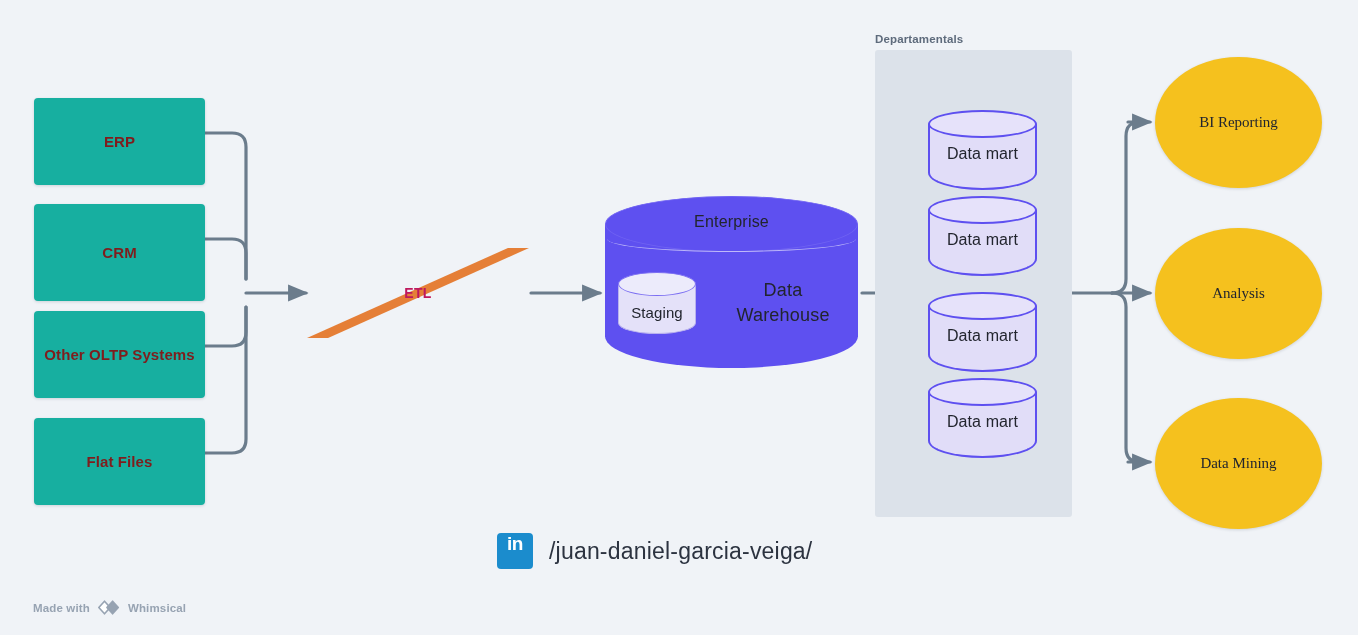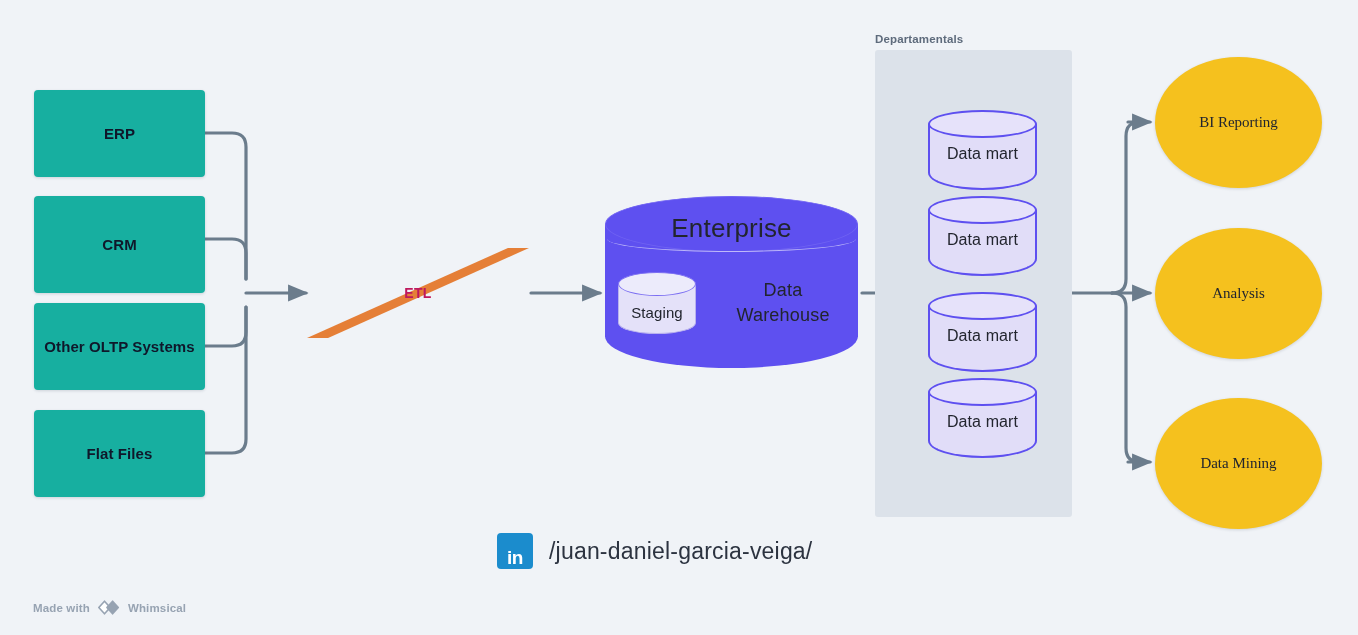--- a/index.html
+++ b/index.html
@@ -24,27 +24,28 @@
   .abs { position: absolute; }
 
   
   .src-box {
     background: #17afa0;
     border-radius: 4px;
     box-shadow: 0 1px 3px rgba(30,45,70,0.16);
     display: flex;
     align-items: center;
     justify-content: center;
-    color: #0f172a;
+    color: #7f1d1d;
     font-size: 15px;
     font-weight: bold;
     letter-spacing: 0.1px;
     text-align: center;
     padding: 0 8px;
     box-sizing: border-box;
+    margin-top: 8px;
   }
 
   
   .etl-wrap {
     left: 307px;
     top: 248px;
     width: 222px;
     height: 90px;
   }
   .etl-shape {
@@ -97,21 +98,21 @@
     height: 26px;
     border-radius: 50%;
     border-bottom: 1.5px solid rgba(225,222,252,0.7);
     box-sizing: border-box;
     pointer-events: none;
   }
   .dw-title {
     position: absolute;
     text-align: center;
     color: #22252e;
-    font-size: 26px;
+    font-size: 16px;
     font-weight: normal;
     width: 100%;
     letter-spacing: 0.2px;
   }
   .dw-sub {
     position: absolute;
     text-align: center;
     color: #22252e;
     font-size: 18px;
     line-height: 25px;
@@ -193,21 +194,21 @@
     display: flex;
     align-items: center;
     gap: 16px;
   }
   .li-icon {
     width: 36px;
     height: 36px;
     background: #1b8ccd;
     border-radius: 4px;
     display: flex;
-    align-items: flex-end;
+    align-items: flex-start;
     justify-content: center;
     color: #ffffff;
     font-size: 19px;
     font-weight: bold;
     letter-spacing: -0.5px;
     font-family: "Liberation Sans", sans-serif;
   }
   .li-text {
     font-size: 23px;
     color: #2c3340;

